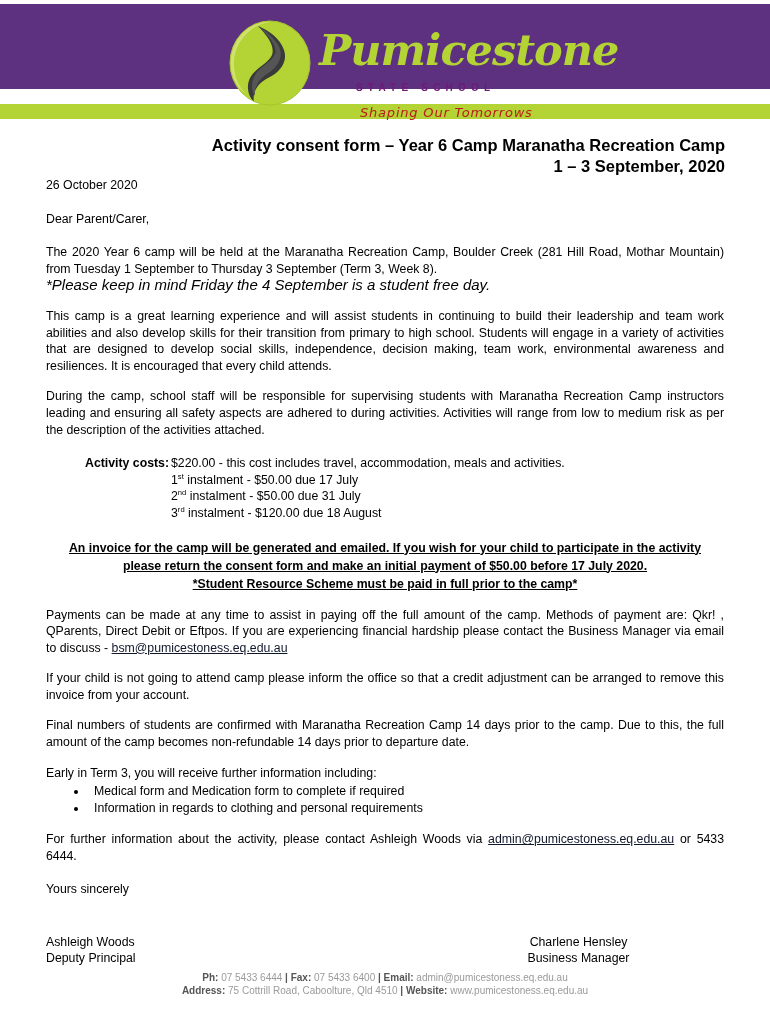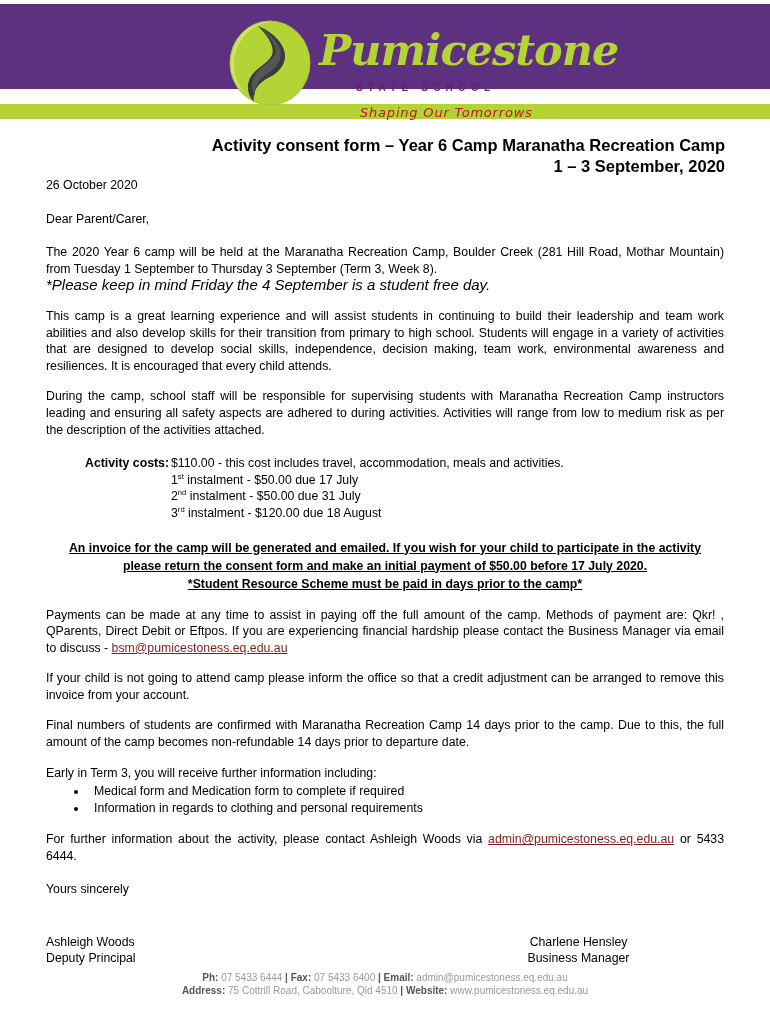--- a/index.html
+++ b/index.html
@@ -146,21 +146,21 @@
     text-align: center;
     font-weight: bold;
     line-height: 18px;
     font-size: 12.3px;
   }
   .notice span {
     text-decoration: underline;
   }
 
   a.maillink {
-    color: #7f1d1d;
+    color: #0f172a;
   }
 
   ul.bullets {
     margin: 2px 0 0 0;
     padding-left: 42px;
     list-style: disc;
   }
   ul.bullets li {
     line-height: 17px;
     padding-left: 6px;
@@ -236,33 +236,33 @@
 
   <p class="para">This camp is a great learning experience and will assist students in continuing to build their leadership and team work abilities and also develop skills for their transition from primary to high school.  Students will engage in a variety of activities that are designed to develop social skills, independence, decision making, team work, environmental awareness and resiliences.  It is encouraged that every child attends.</p>
   <div class="gap-md"></div>
 
   <p class="para">During the camp, school staff will be responsible for supervising students with Maranatha Recreation Camp instructors leading and ensuring all safety aspects are adhered to during activities. Activities will range from low to medium risk as per the description of the activities attached.</p>
   <div class="gap-lg"></div>
 
   <div class="costs-row">
     <div class="costs-label">Activity costs:</div>
     <div class="costs-lines">
-      <div>$110.00 -  this cost includes travel, accommodation, meals and activities.</div>
+      <div>$220.00 -  this cost includes travel, accommodation, meals and activities.</div>
       <div><span>1</span><sup>st</sup><span> instalment  - $50.00 due 17 July</span></div>
       <div><span>2</span><sup>nd</sup><span> instalment - $50.00 due 31 July</span></div>
       <div><span>3</span><sup>rd</sup><span> instalment - $120.00 due 18 August</span></div>
     </div>
   </div>
 
   <div class="gap-lg"></div>
 
   <div class="notice">
     <div><span>An invoice for the camp will be generated and emailed.  If you wish for your child to participate in the activity</span></div>
     <div><span>please return the consent form and make an initial payment of $50.00 before 17 July 2020.</span></div>
-    <div><span>*Student Resource Scheme must be paid in days prior to the camp*</span></div>
+    <div><span>*Student Resource Scheme must be paid in full prior to the camp*</span></div>
   </div>
 
   <div class="gap-md"></div>
 
   <p class="para"><span>Payments can be made at any time to assist in paying off the full amount of the camp. Methods of payment are: Qkr! , QParents, Direct Debit or Eftpos.  If you are experiencing financial hardship please contact the Business Manager via email to discuss - </span><a class="maillink" href="#">bsm@pumicestoness.eq.edu.au</a></p>
   <div class="gap-md"></div>
 
   <p class="para">If your child is not going to attend camp please inform the office so that a credit adjustment can be arranged to remove this invoice from your account.</p>
   <div class="gap-md"></div>
 

